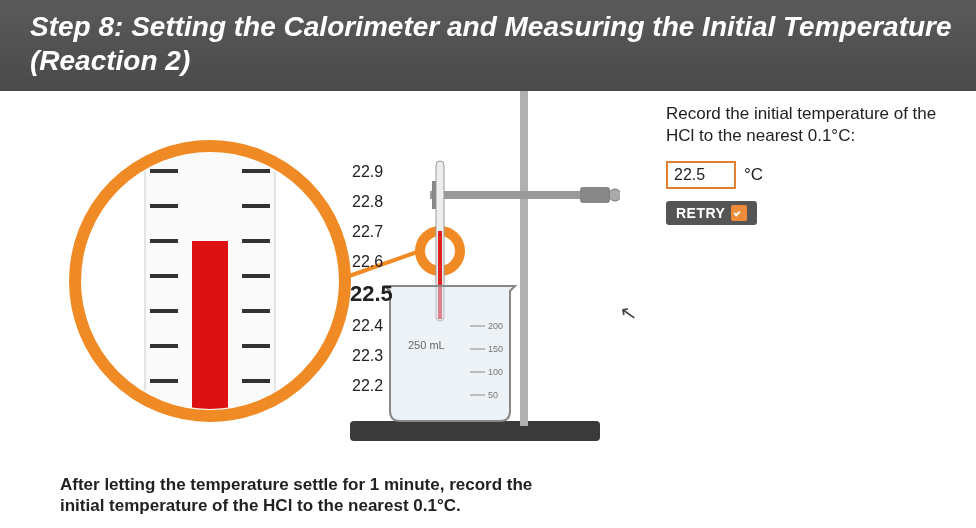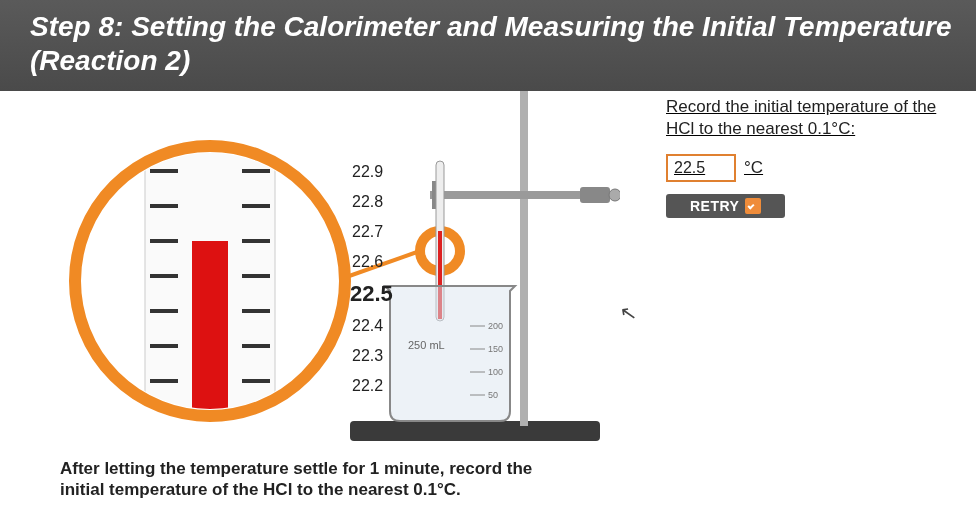--- a/index.html
+++ b/index.html
@@ -22,33 +22,32 @@
   }
   .stage {
     position: relative;
     width: 976px;
     height: 430px;
     background: #fff;
   }
   .instruction {
     position: absolute;
     left: 60px;
-    bottom: 21px;
+    bottom: 5px;
     width: 520px;
     font-size: 17px;
     font-weight: bold;
     color: #222;
     line-height: 1.25;
   }
   .right-panel {
     position: absolute;
     right: 30px;
-    top: 5px;
+    top: 12px;
     width: 280px;
-    text-decoration: underline;
   }
   .prompt {
     font-size: 17px;
     color: #222;
     line-height: 1.3;
     margin-bottom: 14px;
   }
   .answer-row { display: flex; align-items: center; margin-bottom: 12px; }
   .answer-input {
     width: 70px;
@@ -59,21 +58,21 @@
     color: #222;
   }
   .unit { margin-left: 8px; font-size: 17px; color: #222; }
   .retry-btn {
     display: inline-flex;
     align-items: center;
     background: #555;
     color: #fff;
     font-weight: bold;
     font-size: 14px;
-    padding: 4px 24px;
+    padding: 4px 10px;
     border-radius: 3px;
     cursor: pointer;
     letter-spacing: 0.5px;
   }
   .retry-check {
     display: inline-block;
     width: 16px; height: 16px;
     background: #ef8c3a;
     border-radius: 2px;
     margin-left: 6px;

